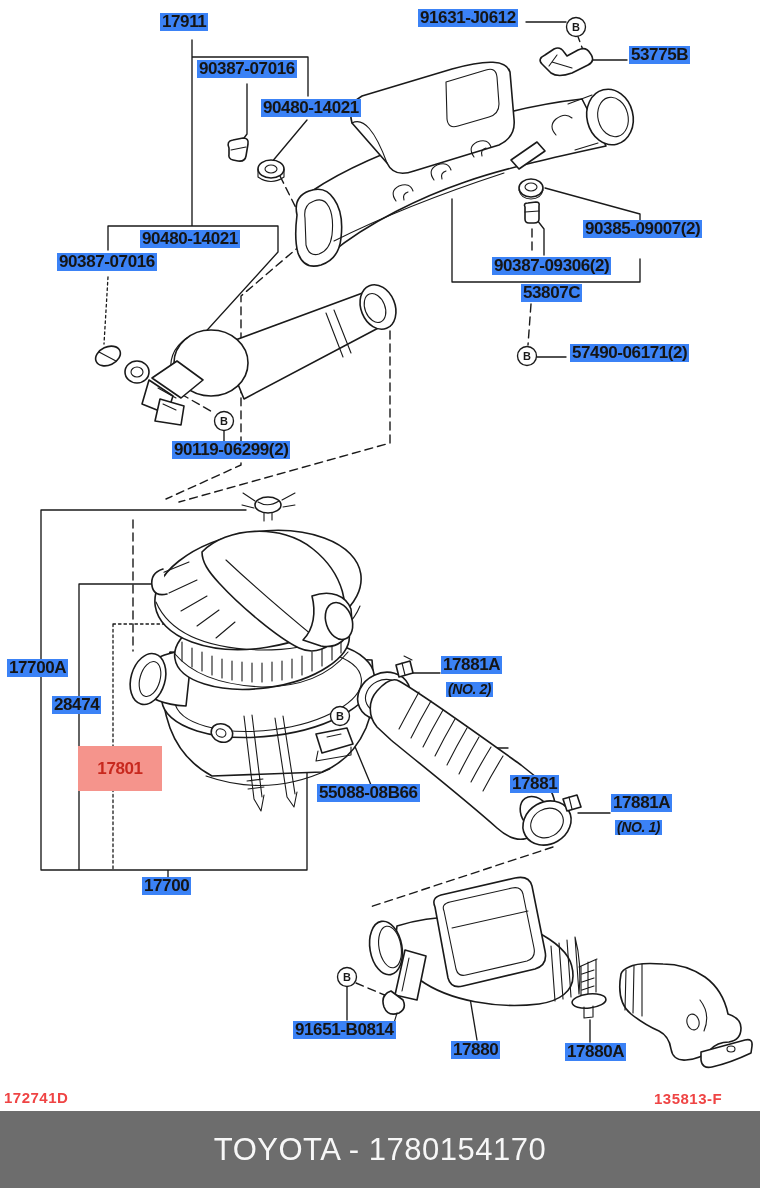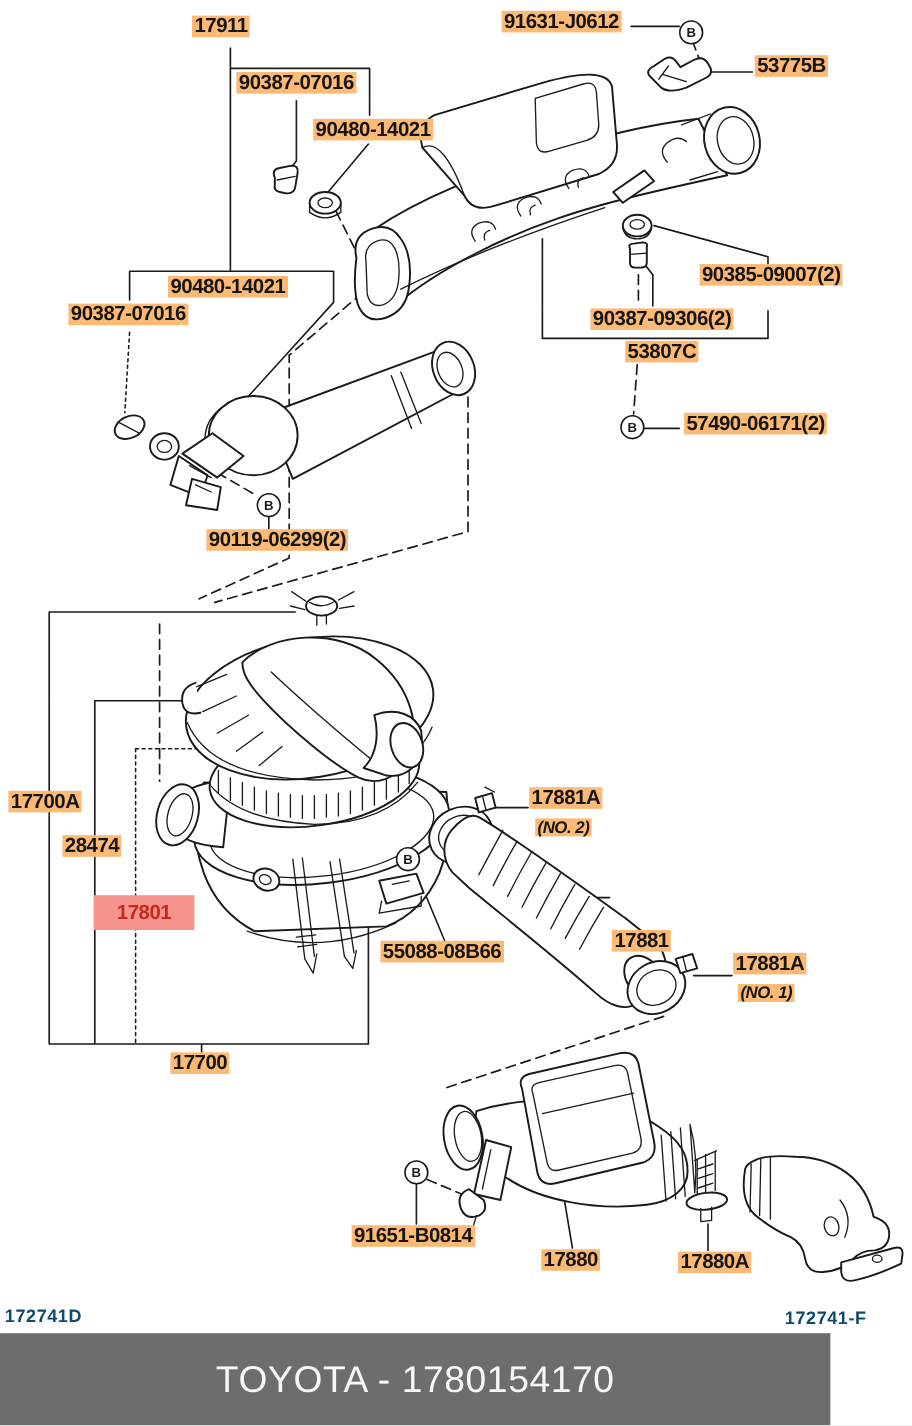--- a/index.html
+++ b/index.html
@@ -16,34 +16,34 @@
   svg .f{fill:#ffffff;}
   svg .ld{stroke-width:1.35;}
   svg .dot{stroke-width:1.3;stroke-dasharray:2.5 3;}
   svg .dsh{stroke-width:1.4;stroke-dasharray:8 5;}
   svg .thin{stroke-width:1.1;}
   svg text{stroke:none;fill:#1a1a1a;font-family:"Liberation Sans",sans-serif;
     font-weight:bold;font-size:11px;text-anchor:middle;}
   .lbl{
     position:absolute;white-space:nowrap;color:#151515;
     font-size:17px;font-weight:bold;letter-spacing:-0.4px;
-    background:#fdba74;padding:0 2px;line-height:1.05;
+    background:#3b82f6;padding:0 2px;line-height:1.05;
   }
   .lbl.small{font-size:14px;font-style:italic;}
   .lbl.hl{
     background:#f5948c;color:#c8281e;
-    width:84px;height:29px;display:flex;align-items:center;justify-content:center;
+    width:84px;height:45px;display:flex;align-items:center;justify-content:center;
     padding:0;
   }
   .code{
-    position:absolute;font-size:15px;font-weight:bold;color:#0c4a6e;
+    position:absolute;font-size:15px;font-weight:bold;color:#ef4444;
     letter-spacing:0.5px;background:transparent;
   }
   .banner{
-    position:absolute;left:0;top:1111px;width:692px;height:77px;
+    position:absolute;left:0;top:1111px;width:760px;height:77px;
     background:#6d6d6d;display:flex;align-items:center;justify-content:center;
     gap:46px;color:#f7f7f7;font-size:31px;letter-spacing:0.5px;
   }
 </style>
 </head>
 <body>
 
 <div class="stage">
 
   <svg width="760" height="1188" viewBox="0 0 760 1188">
@@ -227,19 +227,19 @@
   <div class="lbl" style="left:510px;top:775px">17881</div>
   <div class="lbl" style="left:317px;top:784px">55088-08B66</div>
   <div class="lbl" style="left:611px;top:794px">17881A</div>
   <div class="lbl small" style="left:615px;top:820px">(NO. 1)</div>
   <div class="lbl" style="left:142px;top:877px">17700</div>
   <div class="lbl" style="left:293px;top:1021px">91651-B0814</div>
   <div class="lbl" style="left:451px;top:1041px">17880</div>
   <div class="lbl" style="left:565px;top:1043px">17880A</div>
 
   <div class="code" style="left:4px;top:1089px">172741D</div>
-  <div class="code" style="left:654px;top:1090px">172741-F</div>
+  <div class="code" style="left:654px;top:1090px">135813-F</div>
 
   <div class="banner">
     <span>TOYOTA - 1780154170</span>
   </div>
 
 </div>
 
 </body></html>

